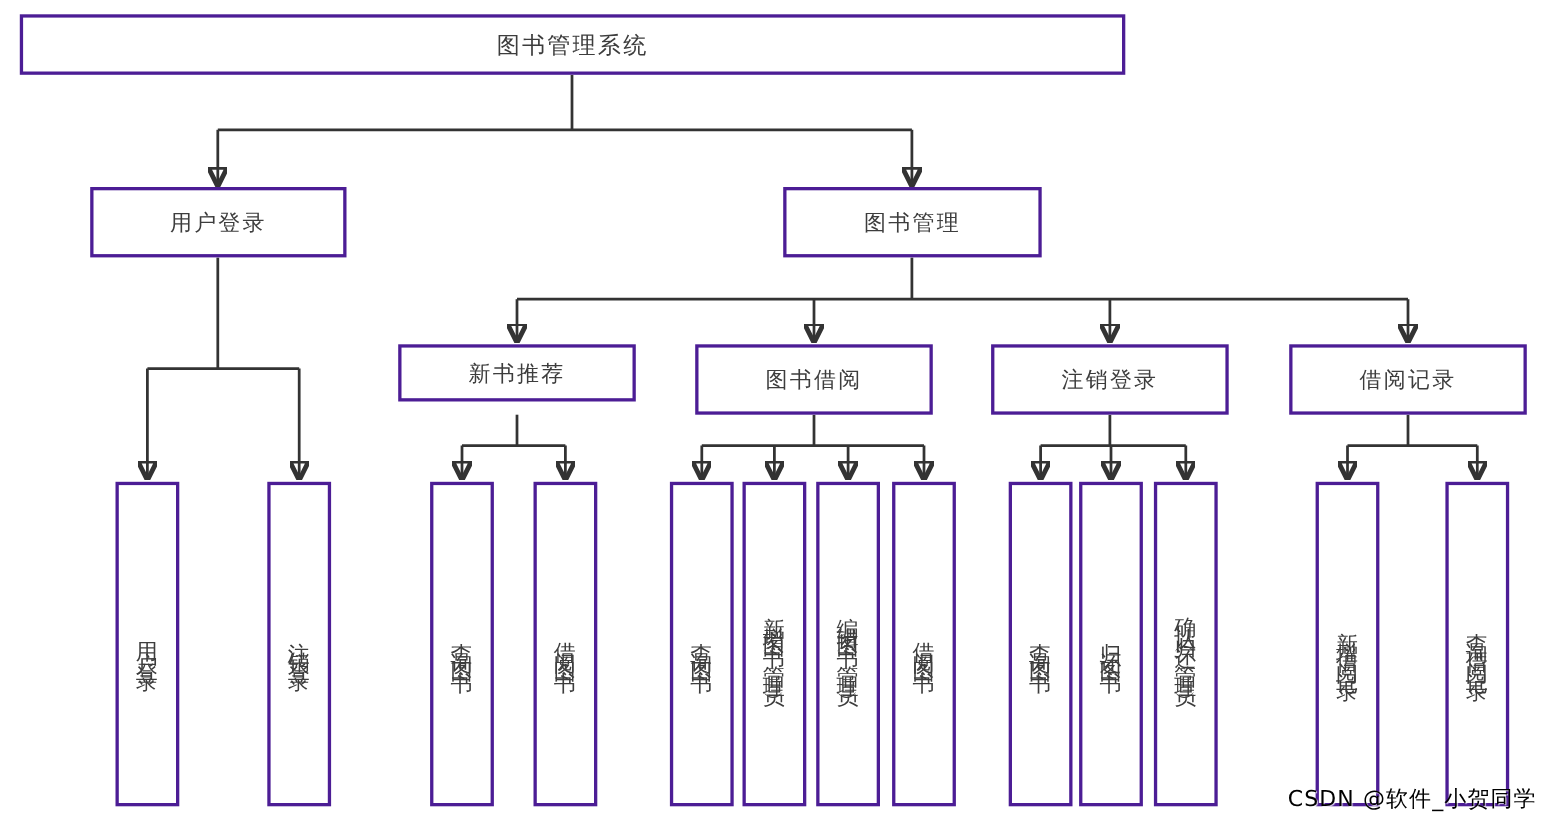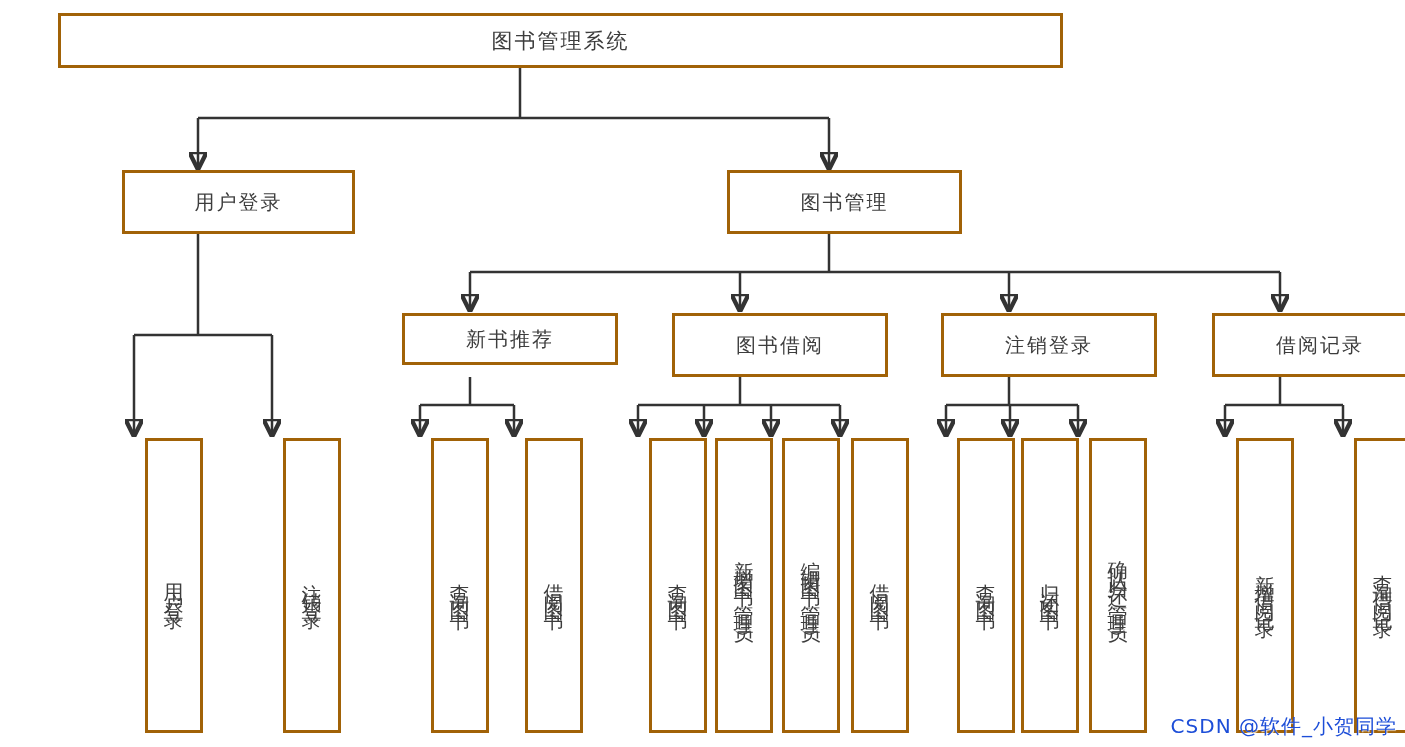--- a/index.html
+++ b/index.html
@@ -3,32 +3,32 @@
 <meta charset="utf-8">
 <style>
   html,body{margin:0;padding:0;background:#fff;}
   .canvas{
     position:relative;width:1405px;height:747px;background:#fff;overflow:hidden;
     font-family:"DejaVu Sans","Liberation Sans",sans-serif;color:#3d3d3d;
   }
   .connectors{position:absolute;left:0;top:0;width:1405px;height:747px;}
   .connectors path,.connectors line{stroke:#333;stroke-width:2.5;fill:none;}
   .node{
-    position:absolute;box-sizing:border-box;border:3px solid #a16207;background:#fff;
-    display:flex;align-items:center;justify-content:center;margin-left:40px;
+    position:absolute;box-sizing:border-box;border:3px solid #4c1d95;background:#fff;
+    display:flex;align-items:center;justify-content:center;
   }
   .hlabel{font-size:20px;letter-spacing:2px;white-space:nowrap;}
   .root .hlabel{font-size:21px;}
   .leaf{width:58px;top:438px;height:295px;}
   .vlabel{
     writing-mode:vertical-rl;text-orientation:mixed;
     font-size:20px;line-height:1;letter-spacing:9px;white-space:nowrap;
   }
   .watermark{
-    position:absolute;top:713px;right:8px;font-size:20px;color:#1d4ed8;
+    position:absolute;top:713px;right:8px;font-size:20px;color:#000000;
     letter-spacing:1px;text-shadow:1px 1px 1px rgba(255,255,255,.85);white-space:nowrap;
   }
 </style>
 </head>
 <body>
 
 <div class="canvas">
 
   <svg class="connectors" width="1405" height="747" viewBox="0 0 1405 747" aria-hidden="true">
     <defs>
@@ -78,21 +78,21 @@
     <line x1="1343" y1="405" x2="1343" y2="434" marker-end="url(#arw)"></line>
   </svg>
 
   <div class="node root" style="left:18px;top:13px;width:1005px;height:55px;">
     <span class="hlabel">图书管理系统</span>
   </div>
 
   <div class="node" style="left:82px;top:170px;width:233px;height:64px;">
     <span class="hlabel">用户登录</span>
   </div>
-  <div class="node" style="left:687px;top:170px;width:235px;height:64px;">
+  <div class="node" style="left:712px;top:170px;width:235px;height:64px;">
     <span class="hlabel">图书管理</span>
   </div>
 
   <div class="node" style="left:362px;top:313px;width:216px;height:52px;">
     <span class="hlabel">新书推荐</span>
   </div>
   <div class="node" style="left:632px;top:313px;width:216px;height:64px;">
     <span class="hlabel">图书借阅</span>
   </div>
   <div class="node" style="left:901px;top:313px;width:216px;height:64px;">

